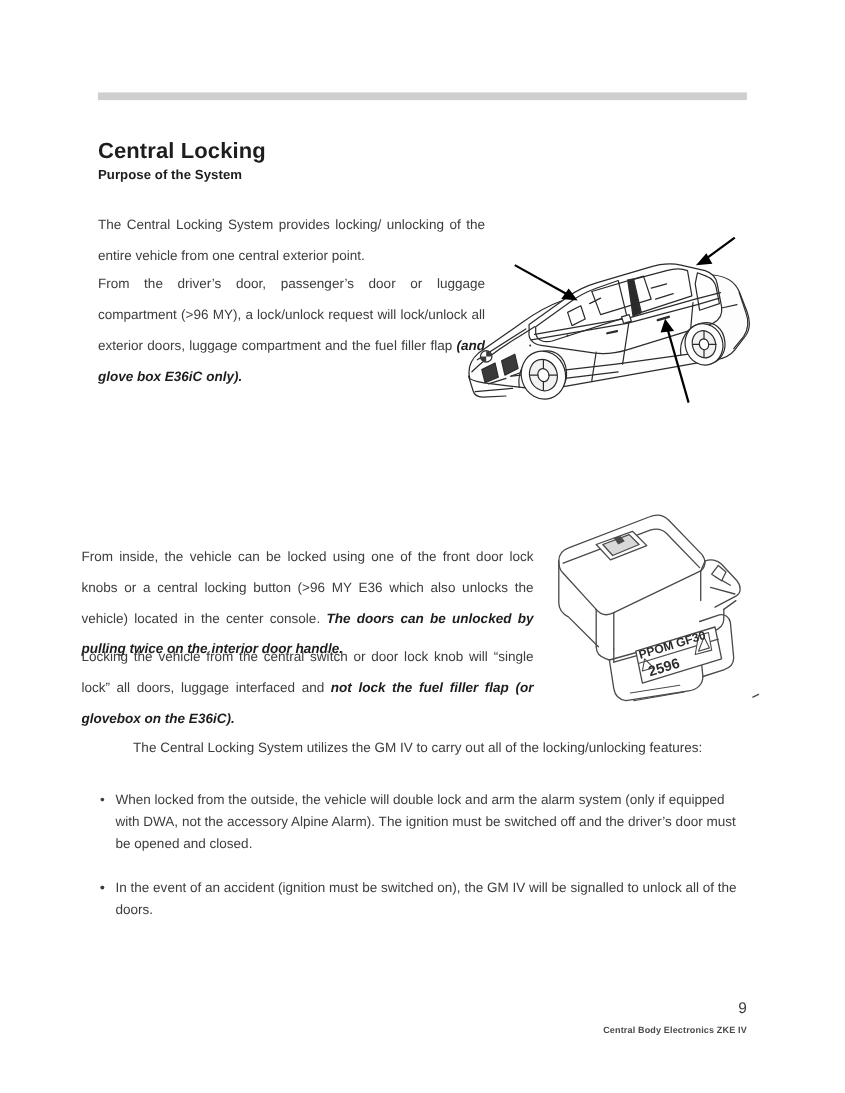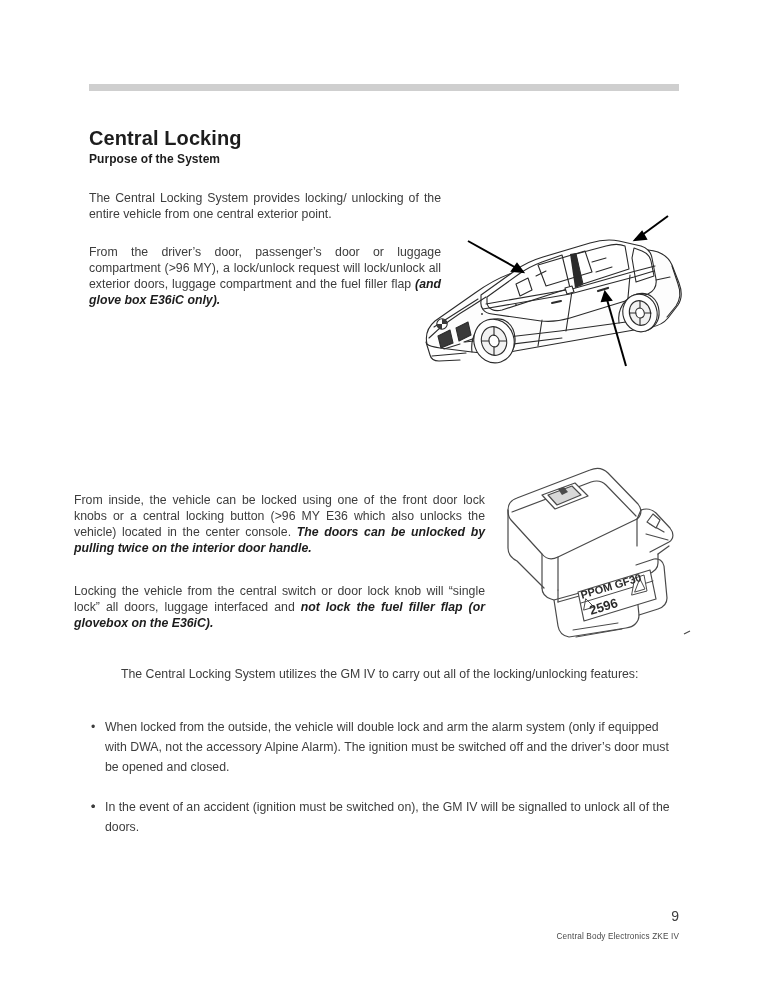--- a/index.html
+++ b/index.html
@@ -49,21 +49,21 @@
     font-size: 12px;
     font-weight: bold;
     color: #1d1d1d;
     letter-spacing: 0.05px;
   }
 
   
   .para {
     position: absolute;
     font-size: 12.3px;
-    line-height: 16px;
+    line-height: 28px;
     text-align: justify;
     color: #3d3d3d;
   }
   .para .it {
     font-style: italic;
     font-weight: bold;
     color: #1d1d1d;
   }
 
   .p-narrow { left: 89px; width: 352px; }
@@ -113,20 +113,21 @@
   }
   .footer-caption {
     position: absolute;
     left: 0;
     top: 932px;
     width: 679px;
     text-align: right;
     font-size: 8.2px;
     color: #4a4a4a;
     letter-spacing: 0.15px;
+    font-weight: bold;
   }
 
   
   .fig-car {
     position: absolute;
     left: 420px;
     top: 196px;
     width: 268px;
     height: 196px;
   }

